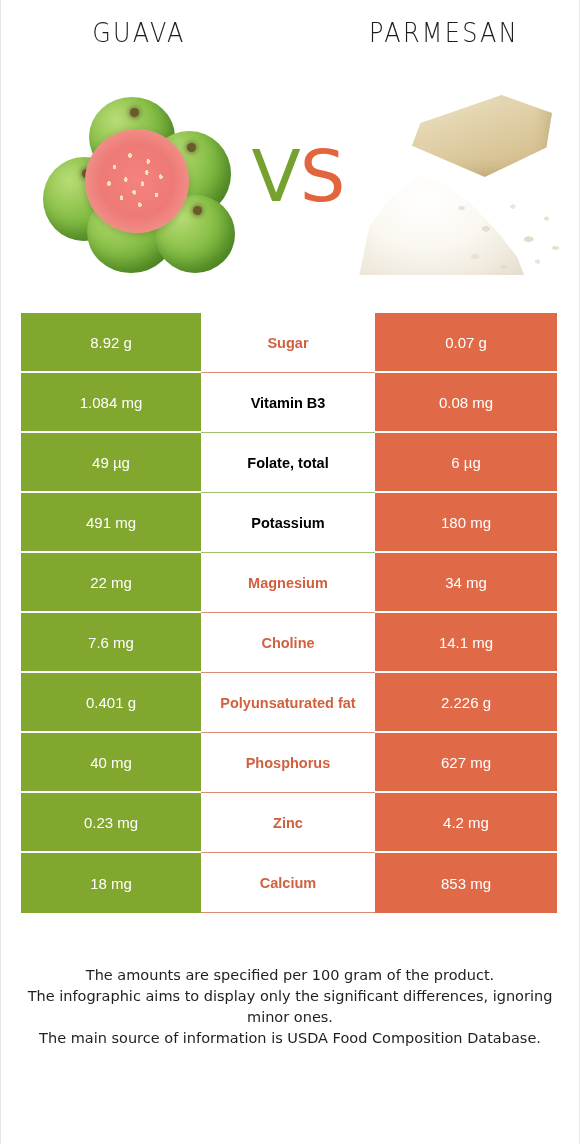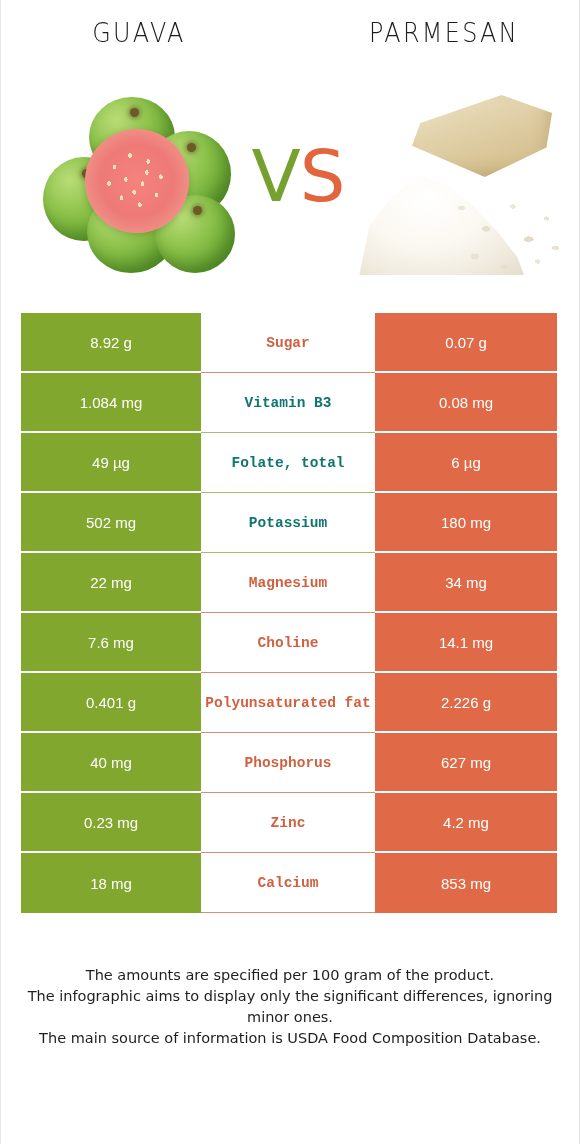--- a/index.html
+++ b/index.html
@@ -167,32 +167,31 @@
     width: 180px;
     background: #82a72e;
     color: #ffffff;
     border-bottom: 2px solid #ffffff;
   }
   .cell-mid {
     width: 174px;
     background: #ffffff;
     font-weight: bold;
     font-size: 14.5px;
-    font-family: Liberation Mono, monospace;
   }
   .cell-right {
     width: 182px;
     background: #e06a47;
     color: #ffffff;
     border-bottom: 2px solid #ffffff;
   }
   .row:last-child .cell-left,
   .row:last-child .cell-right { border-bottom: none; }
 
-  .winner-green .cell-mid { color: #0f766e; border-bottom: 1px solid #a4bd72; }
+  .winner-green .cell-mid { color: #000000; border-bottom: 1px solid #a4bd72; }
   .winner-orange .cell-mid { color: #d1603f; border-bottom: 1px solid #d98e75; }
   .row:last-child .cell-mid { border-bottom: 1px solid #d98e75; }
 
   
   .footer {
     position: absolute;
     left: 0; right: 0;
     top: 965px;
     text-align: center;
     font-size: 14.5px;
@@ -244,21 +243,21 @@
       <div class="cell cell-left">1.084 mg</div>
       <div class="cell cell-mid">Vitamin B3</div>
       <div class="cell cell-right">0.08 mg</div>
     </div>
     <div class="row winner-green">
       <div class="cell cell-left">49 µg</div>
       <div class="cell cell-mid">Folate, total</div>
       <div class="cell cell-right">6 µg</div>
     </div>
     <div class="row winner-green">
-      <div class="cell cell-left">502 mg</div>
+      <div class="cell cell-left">491 mg</div>
       <div class="cell cell-mid">Potassium</div>
       <div class="cell cell-right">180 mg</div>
     </div>
     <div class="row winner-orange">
       <div class="cell cell-left">22 mg</div>
       <div class="cell cell-mid">Magnesium</div>
       <div class="cell cell-right">34 mg</div>
     </div>
     <div class="row winner-orange">
       <div class="cell cell-left">7.6 mg</div>

